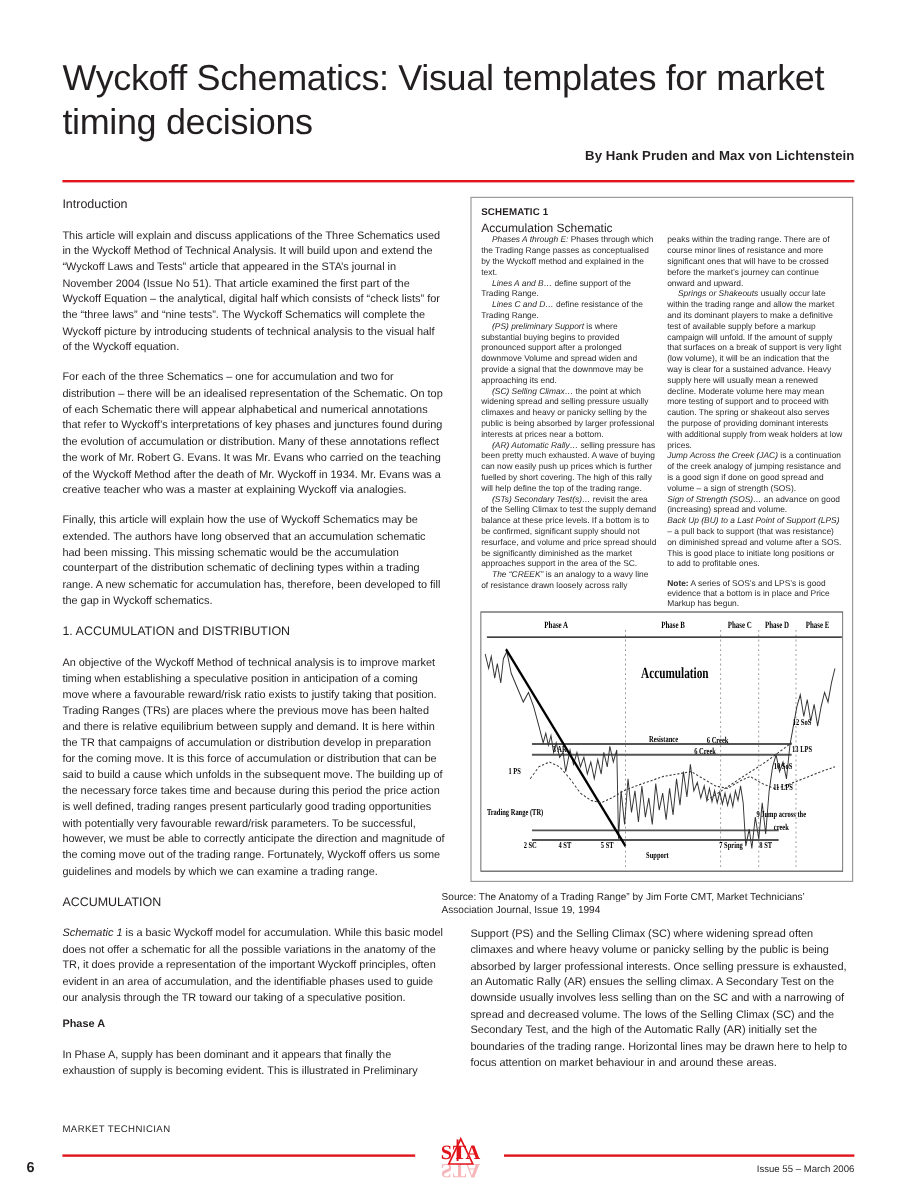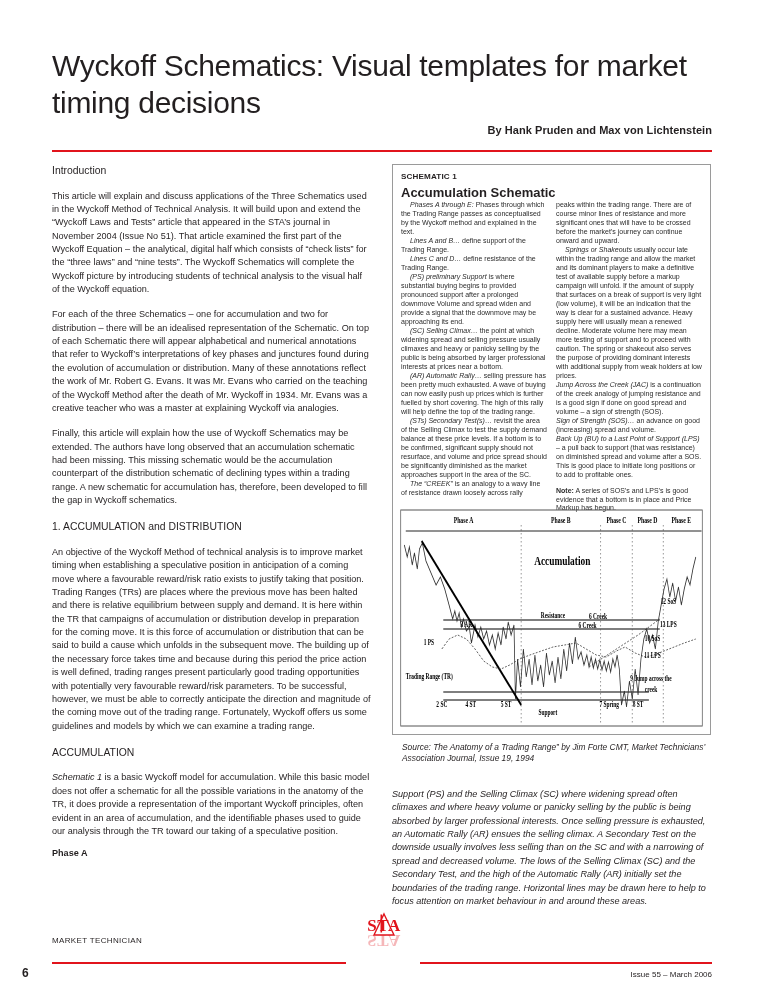--- a/index.html
+++ b/index.html
@@ -38,72 +38,73 @@
   h3.sub{margin:0;font-size:9.1px;font-weight:700;line-height:1.47;}
   .i{font-style:italic;}
 
   
   .schematic{
     position:absolute;left:392px;top:164px;width:319px;height:571px;
     border:1px solid #9a9a9a;background:#fff;box-sizing:border-box;
   }
   .sch-pad{padding:7px 8px 0 8px;}
   .sch-title{font-size:8.1px;font-weight:700;letter-spacing:0.15px;margin:0 0 4px 0;}
-  .sch-sub{font-size:13px;font-weight:700;margin:0 0 1px 0;}
+  .sch-sub{font-size:10px;font-weight:400;margin:0 0 1px 0;}
   .sch-cols{display:flex;gap:9px;}
   .sch-col{width:146px;}
   .sch-col p{
     margin:0;font-size:7.0px;line-height:1.285;text-align:left;
     text-indent:9px;color:#2b2b2b;
   }
   .sch-col p.noind{text-indent:0;}
   .sch-col p.note{margin-top:7px;text-indent:0;}
   .sch-col p .it{font-style:italic;}
   .sch-col p b{font-weight:700;}
 
   
   .chartwrap{position:absolute;left:7px;top:344px;width:303px;height:218px;}
   .chartwrap svg{display:block;}
   .cap{
-    position:absolute;left:402px;top:742px;width:322px;
-    font-size:8.4px;line-height:1.33;font-style:italic;color:#231f20;
+    position:absolute;left:368px;top:742px;width:322px;
+    font-size:8.4px;line-height:1.33;color:#231f20;
   }
   .after-chart{
-    position:absolute;left:392px;top:788px;width:320px;
-    font-size:9.1px;line-height:1.47;color:#231f20;font-style:italic;
+    position:absolute;left:392px;top:772px;width:320px;
+    font-size:9.1px;line-height:1.47;color:#231f20;
   }
   .after-chart p{margin:0 0 9px 0;}
 
   
   .rule-foot-l{position:absolute;left:52px;top:962px;width:294px;height:2.2px;background:#e1141c;}
   .rule-foot-r{position:absolute;left:420px;top:962px;width:292px;height:2.2px;background:#e1141c;}
   .pgnum{position:absolute;left:22px;top:966px;font-size:12px;font-weight:700;color:#231f20;}
   .foot-left{position:absolute;left:52px;top:936px;font-size:8px;letter-spacing:0.35px;color:#231f20;text-align:center;}
   .foot-right{position:absolute;right:56px;top:970px;font-size:8px;color:#231f20;text-align:center;}
-  .logo{position:absolute;left:360px;top:912px;width:48px;height:44px;}
+  .logo{position:absolute;left:360px;top:947px;width:48px;height:44px;}
 </style>
 </head>
 <body>
 
 <div class="page">
 
   <h1 class="title">Wyckoff Schematics: Visual templates for market timing decisions</h1>
   <div class="byline">By Hank Pruden and Max von Lichtenstein</div>
   <div class="rule-top"></div>
 
   <div class="col-left">
     <h2 class="sec">Introduction</h2>
     <p>This article will explain and discuss applications of the Three Schematics used in the Wyckoff Method of Technical Analysis.  It will build upon and extend the “Wyckoff Laws and Tests” article that appeared in the STA’s journal in November 2004 (Issue No 51).  That article examined the first part of the Wyckoff Equation – the analytical, digital half which consists of “check lists” for the “three laws” and “nine tests”.  The Wyckoff Schematics will complete the Wyckoff picture by introducing students of technical analysis to the visual half of the Wyckoff equation.</p>
     <p>For each of the three Schematics – one for accumulation and two for distribution – there will be an idealised representation of the Schematic. On top of each Schematic there will appear alphabetical and numerical annotations that refer to Wyckoff’s interpretations of key phases and junctures found during the evolution of accumulation or distribution. Many of these annotations reflect the work of Mr. Robert G. Evans.  It was Mr. Evans who carried on the teaching of the Wyckoff Method after the death of Mr. Wyckoff in 1934.  Mr. Evans was a creative teacher who was a master at explaining Wyckoff via analogies.</p>
     <p>Finally, this article will explain how the use of Wyckoff Schematics may be extended.  The authors have long observed that an accumulation schematic had been missing.  This missing schematic would be the accumulation counterpart of the distribution schematic of declining types within a trading range.  A new schematic for accumulation has, therefore, been developed to fill the gap in Wyckoff schematics.</p>
     <h2 class="sec spaced">1. ACCUMULATION and DISTRIBUTION</h2>
     <p>An objective of the Wyckoff Method of technical analysis is to improve market timing when establishing a speculative position in anticipation of a coming move where a favourable reward/risk ratio exists to justify taking that position.  Trading Ranges (TRs) are places where the previous move has been halted and there is relative equilibrium between supply and demand. It is here within the TR that campaigns of accumulation or distribution develop in preparation for the coming move.  It is this force of accumulation or distribution that can be said to build a cause which unfolds in the subsequent move.  The building up of the necessary force takes time and because during this period the price action is well defined, trading ranges present particularly good trading opportunities with potentially very favourable reward/risk parameters.  To be successful, however, we must be able to correctly anticipate the direction and magnitude of the coming move out of the trading range.  Fortunately, Wyckoff offers us some guidelines and models by which we can examine a trading range.</p>
     <h2 class="sec spaced">ACCUMULATION</h2>
     <p><span class="i">Schematic 1</span><span> is a basic Wyckoff model for accumulation. While this basic model does not offer a schematic for all the possible variations in the anatomy of the TR, it does provide a representation of the important Wyckoff principles, often evident in an area of accumulation, and the identifiable phases used to guide our analysis through the TR toward our taking of a speculative position.</span></p>
     <h3 class="sub">Phase A</h3>
+    <p>In Phase A, supply has been dominant and it appears that finally the exhaustion of supply is becoming evident.  This is illustrated in Preliminary</p>
   </div>
 
   <div class="schematic">
     <div class="sch-pad">
       <div class="sch-title">SCHEMATIC 1</div>
       <div class="sch-sub">Accumulation Schematic</div>
       <div class="sch-cols">
         <div class="sch-col">
           <p><span class="it">Phases A through E:</span><span> Phases through which the Trading Range passes as conceptualised by the Wyckoff method and explained in the text.</span></p>
           <p><span class="it">Lines A and B…</span><span> define support of the Trading Range.</span></p>

